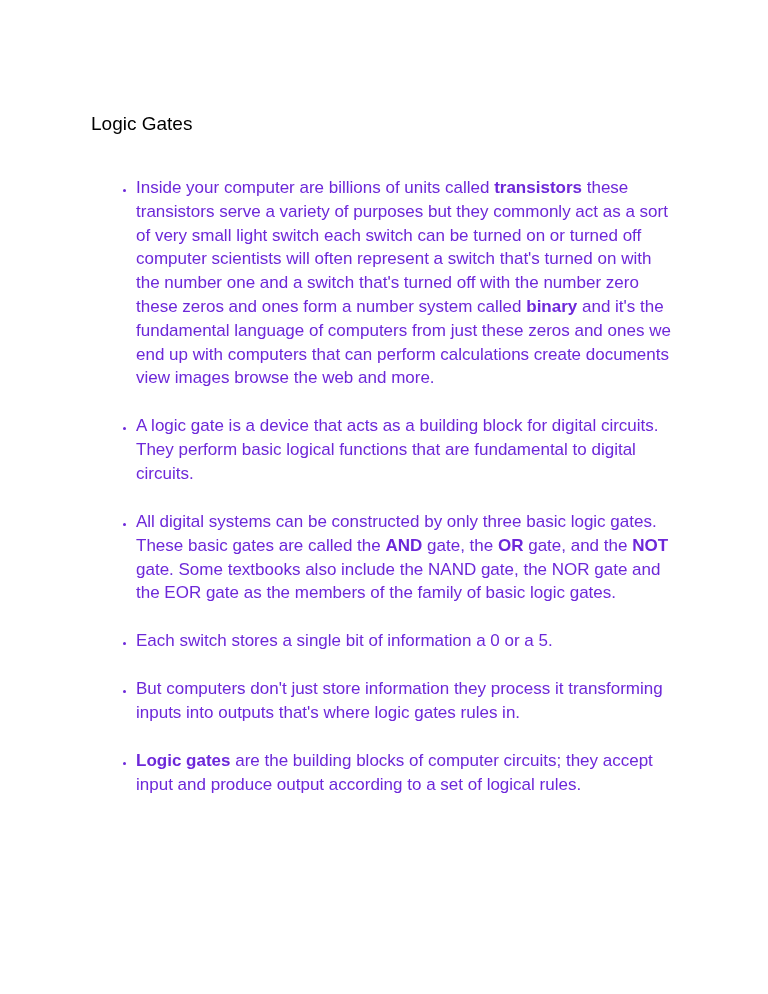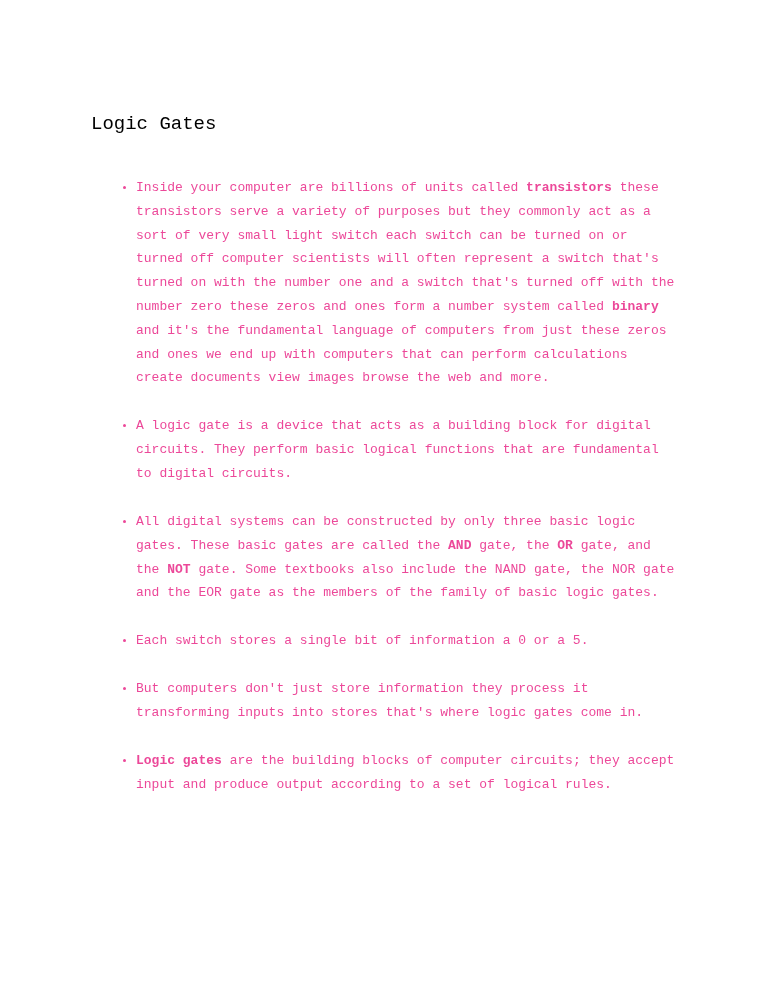--- a/index.html
+++ b/index.html
@@ -7,57 +7,57 @@
     padding: 0;
     background: #ffffff;
   }
   .page {
     position: relative;
     width: 768px;
     height: 994px;
     box-sizing: border-box;
     background: #ffffff;
     padding: 112px 91px 0 91px;
-    font-family: Liberation Mono, monospace;
+    font-family: Liberation Sans, sans-serif;
     color: #000000;
     overflow: hidden;
   }
   .doc-title {
     font-size: 19px;
     font-weight: 400;
     line-height: 24px;
     margin: 0 0 40px 0;
     color: #000000;
   }
   ul.bullets {
     margin: 0;
     padding: 0 0 0 45px;
     list-style: disc outside;
   }
   ul.bullets li {
-    font-size: 13px;
+    font-size: 17px;
     line-height: 23.8px;
     margin: 0 0 24.2px 0;
     padding-left: 0;
-    color: #ec4899;
+    color: #6d28d9;
   }
   ul.bullets li::marker {
     font-size: 11px;
   }
   ul.bullets li span.b {
     font-weight: 700;
   }
 </style>
 </head>
 <body>
 
 <div class="page">
   <h1 class="doc-title">Logic Gates</h1>
 
   <ul class="bullets">
     <li><span>Inside your computer are billions of units called </span><span class="b">transistors</span><span> these transistors serve a variety of purposes but they commonly act as a sort of very small light switch each switch can be turned on or turned off computer scientists will often represent a switch that's turned on with the number one and a switch that's turned off with the number zero these zeros and ones form a number system called </span><span class="b">binary</span><span> and it's the fundamental language of computers from just these zeros and ones we end up with computers that can perform calculations create documents view images browse the web and more.</span></li>
     <li><span>A logic gate is a device that acts as a building block for digital circuits. They perform basic logical functions that are fundamental to digital circuits.</span></li>
     <li><span>All digital systems can be constructed by only three basic logic gates. These basic gates are called the </span><span class="b">AND</span><span> gate, the </span><span class="b">OR</span><span> gate, and the </span><span class="b">NOT</span><span> gate. Some textbooks also include the NAND gate, the NOR gate and the EOR gate as the members of the family of basic logic gates.</span></li>
     <li><span>Each switch stores a single bit of information a 0 or a 5.</span></li>
-    <li><span>But computers don't just store information they process it transforming inputs into stores that's where logic gates come in.</span></li>
+    <li><span>But computers don't just store information they process it transforming inputs into outputs that's where logic gates rules in.</span></li>
     <li><span class="b">Logic gates</span><span> are the building blocks of computer circuits; they accept input and produce output according to a set of logical rules.</span></li>
   </ul>
 </div>
 
 </body></html>

